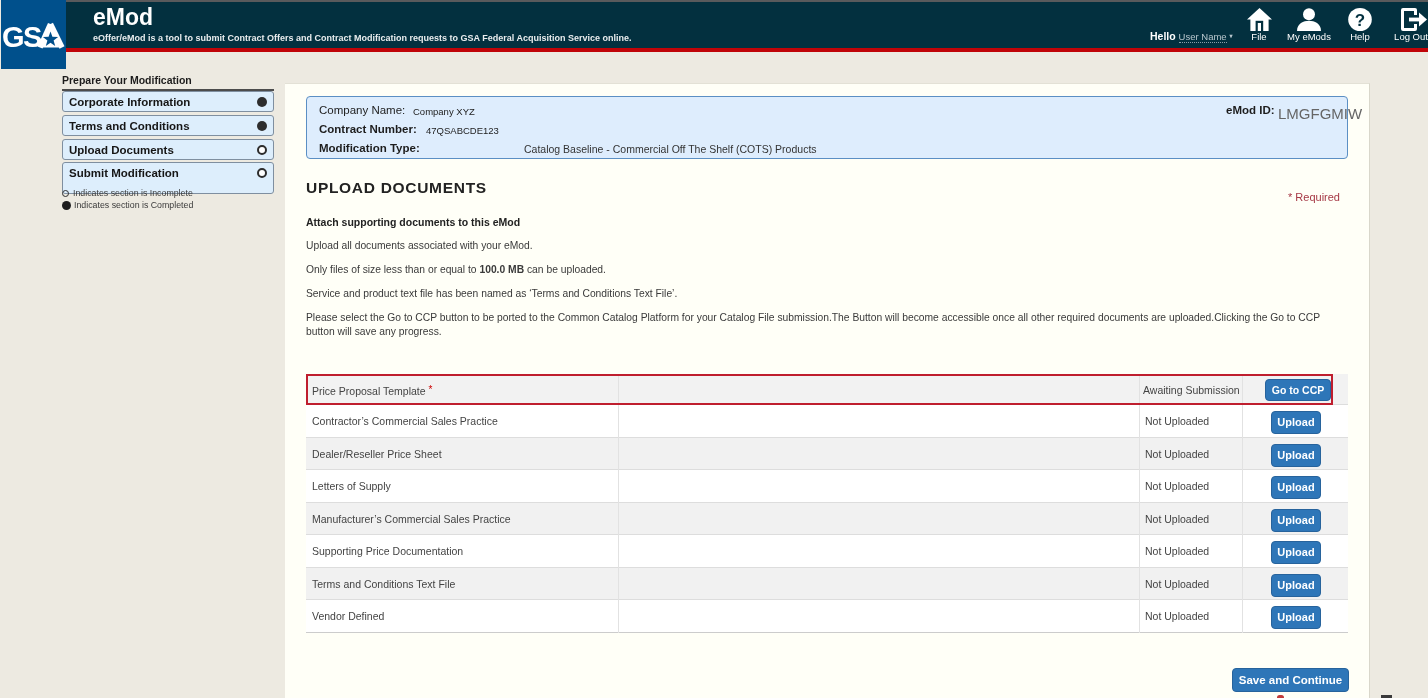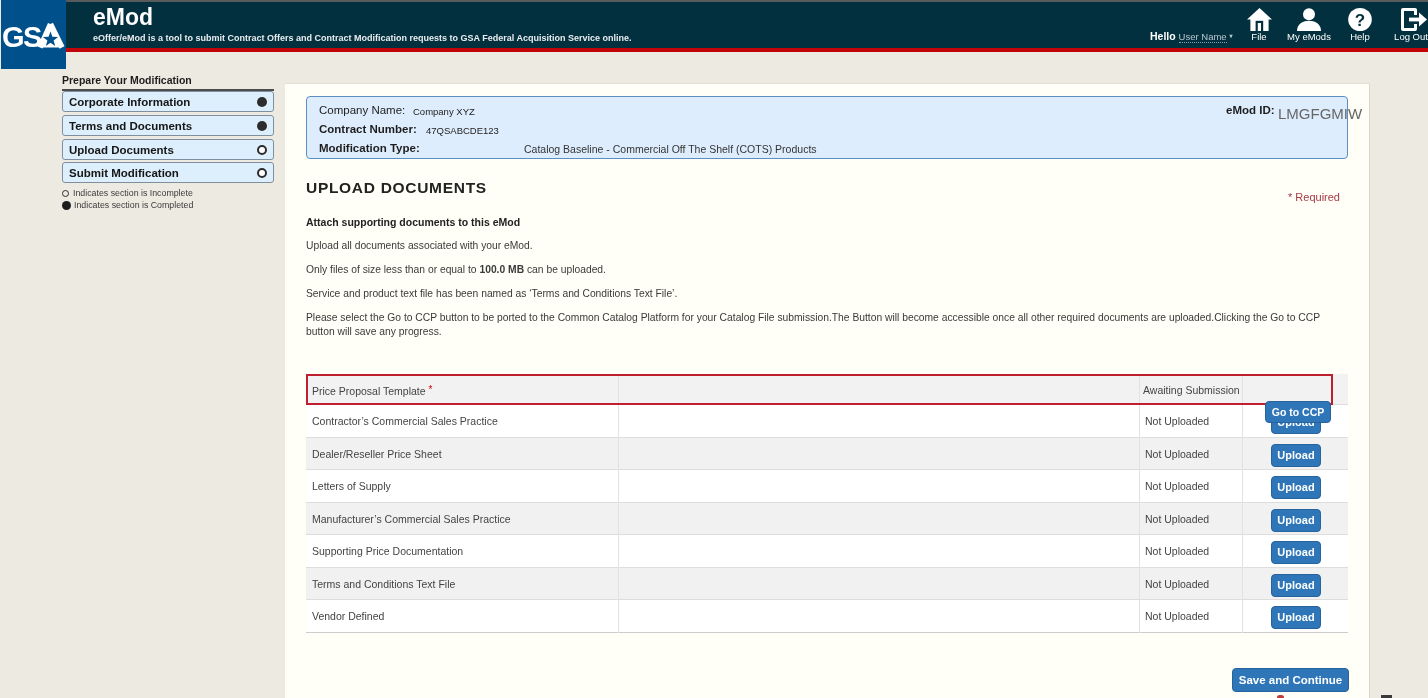--- a/index.html
+++ b/index.html
@@ -65,28 +65,28 @@
 </div>
 
 <div class="abs" style="left:62px;top:74px;font-size:10.5px;font-weight:bold;color:#1c1c1c;">Prepare Your Modification</div>
 <div class="abs" style="left:62px;top:89px;width:212px;height:2px;background:#4c4c4c;"></div>
 
 <div class="abs" style="left:62px;top:91px;width:212px;height:21px;background:#ddeefc;border:1px solid #7f8fa0;border-radius:3px;">
   <span class="abs" style="left:6px;top:4px;font-size:11.5px;font-weight:bold;color:#161616;">Corporate Information</span>
   <span class="abs" style="right:6px;top:5px;width:10px;height:10px;border-radius:50%;background:#2d2d2d;"></span>
 </div>
 <div class="abs" style="left:62px;top:115px;width:212px;height:21px;background:#ddeefc;border:1px solid #7f8fa0;border-radius:3px;">
-  <span class="abs" style="left:6px;top:4px;font-size:11.5px;font-weight:bold;color:#161616;">Terms and Documents</span>
+  <span class="abs" style="left:6px;top:4px;font-size:11.5px;font-weight:bold;color:#161616;">Terms and Conditions</span>
   <span class="abs" style="right:6px;top:5px;width:10px;height:10px;border-radius:50%;background:#2d2d2d;"></span>
 </div>
 <div class="abs" style="left:62px;top:138.5px;width:212px;height:21px;background:#ddeefc;border:1px solid #7f8fa0;border-radius:3px;">
   <span class="abs" style="left:6px;top:4px;font-size:11.5px;font-weight:bold;color:#161616;">Upload Documents</span>
   <span class="abs" style="right:6px;top:5px;width:10px;height:10px;border-radius:50%;background:#fff;border:2px solid #2d2d2d;"></span>
 </div>
-<div class="abs" style="left:62px;top:162px;width:212px;height:21px;background:#ddeefc;border:1px solid #7f8fa0;border-radius:3px;">
+<div class="abs" style="left:62px;top:162px;width:212px;height:32px;background:#ddeefc;border:1px solid #7f8fa0;border-radius:3px;">
   <span class="abs" style="left:6px;top:4px;font-size:11.5px;font-weight:bold;color:#161616;">Submit Modification</span>
   <span class="abs" style="right:6px;top:5px;width:10px;height:10px;border-radius:50%;background:#fff;border:2px solid #2d2d2d;"></span>
 </div>
 
 <div class="abs" style="left:62px;top:188px;font-size:8.8px;color:#3a3a3a;text-align:right;"><span style="display:inline-block;width:7px;height:7px;border:1.5px solid #2d2d2d;border-radius:50%;vertical-align:-1px;margin-right:4px;"></span>Indicates section is Incomplete</div>
 <div class="abs" style="left:62px;top:200px;font-size:8.8px;color:#3a3a3a;"><span style="display:inline-block;width:9px;height:9px;background:#1d1d1d;border-radius:50%;vertical-align:-1.5px;margin-right:3px;"></span>Indicates section is Completed</div>
 
 <div class="abs" style="left:285px;top:83px;width:1085px;height:615px;background:#fffff7;border-right:1px solid #d9d7cb;border-top:1px solid #e3e1d6;"></div>
 
 <div class="abs" style="left:306px;top:96px;width:1042px;height:63px;background:#deedfd;border:1px solid #5b8fc4;border-radius:4px;">
@@ -150,21 +150,21 @@
       <span class="abs" style="left:6px;top:10px;font-size:10.5px;color:#444;">Vendor Defined</span>
       <span class="abs" style="left:839px;top:10px;font-size:10.5px;color:#444;">Not Uploaded</span>
       <div class="btn abs" style="left:965px;top:6px;width:50px;height:23px;font-size:11px;line-height:21px;">Upload</div>
     </div>
     <div class="abs" style="left:312px;top:0;width:1px;height:259px;background:#e2e2e2;"></div>
     <div class="abs" style="left:833px;top:0;width:1px;height:259px;background:#e2e2e2;"></div>
     <div class="abs" style="left:936px;top:0;width:1px;height:259px;background:#e2e2e2;"></div>
     <div class="abs" style="left:0;top:0;width:1027px;height:31px;border:2px solid #bf1e2e;">
       <span class="abs" style="left:4px;top:8px;font-size:10.5px;color:#444;">Price Proposal Template <span style="color:#c00;font-size:10px;vertical-align:2px;">*</span></span>
       <span class="abs" style="left:835px;top:8px;font-size:10.5px;color:#444;">Awaiting Submission</span>
-      <div class="btn abs" style="left:957px;top:3px;width:66px;height:22px;font-size:10.5px;line-height:20px;margin-top:22px;">Go to CCP</div>
+      <div class="btn abs" style="left:957px;top:3px;width:66px;height:22px;font-size:10.5px;line-height:20px;">Go to CCP</div>
     </div>
   </div>
 </div>
 
 <div class="btn abs" style="left:1232px;top:668px;width:117px;height:24px;font-size:11.5px;line-height:22px;">Save and Continue</div>
 
 <div class="abs" style="left:1277px;top:695px;width:7px;height:5px;background:#c23b3b;border-radius:3px;"></div>
 <div class="abs" style="left:1381px;top:695px;width:11px;height:4px;background:#3a3a3a;"></div>
 
 </body></html>

